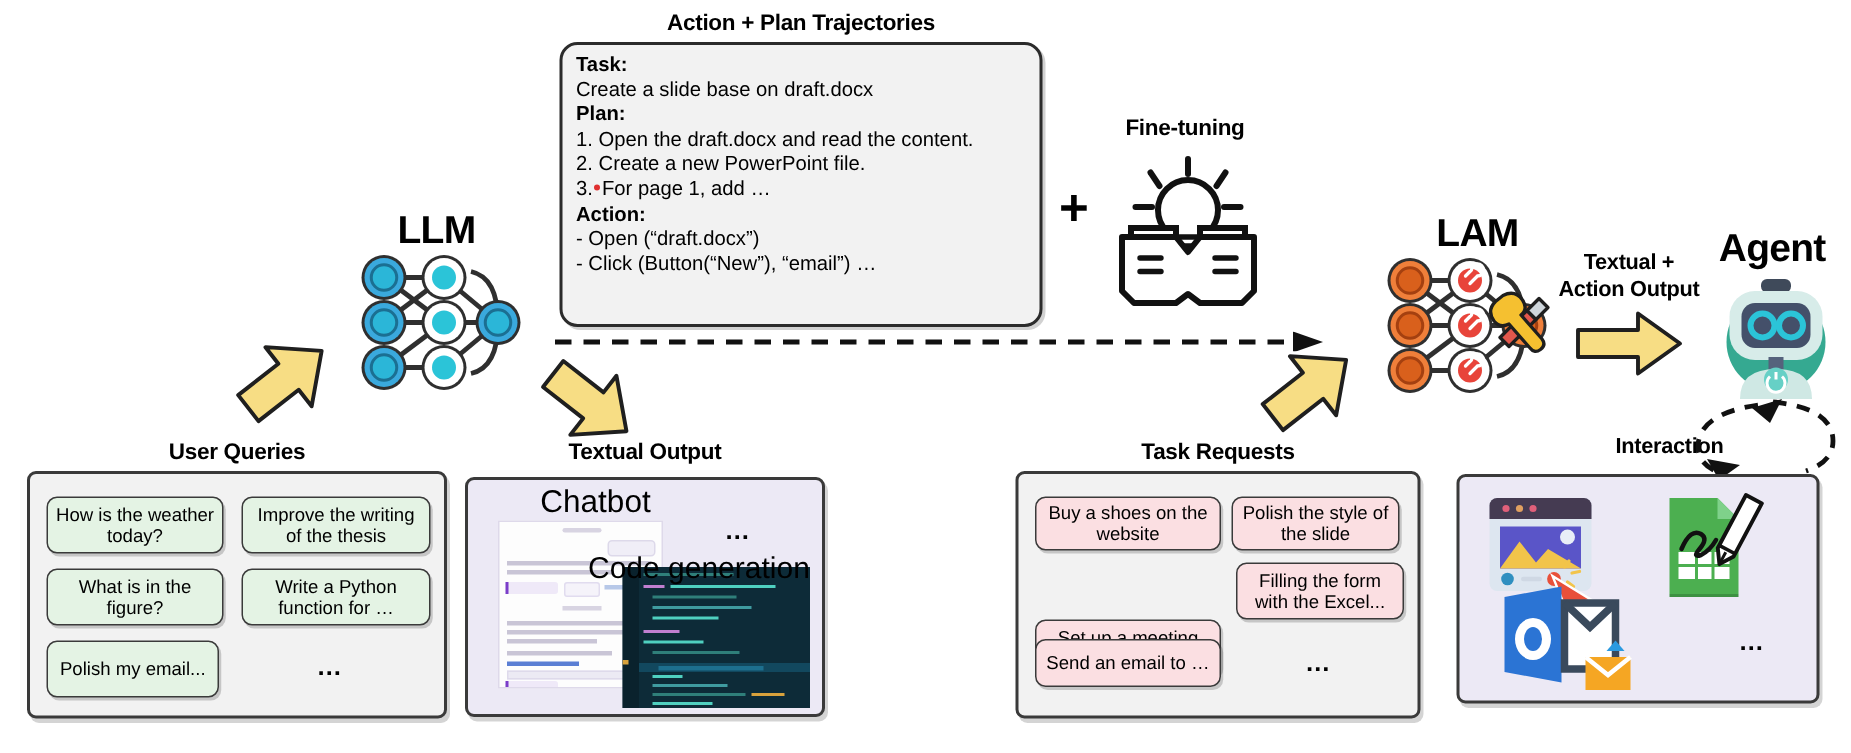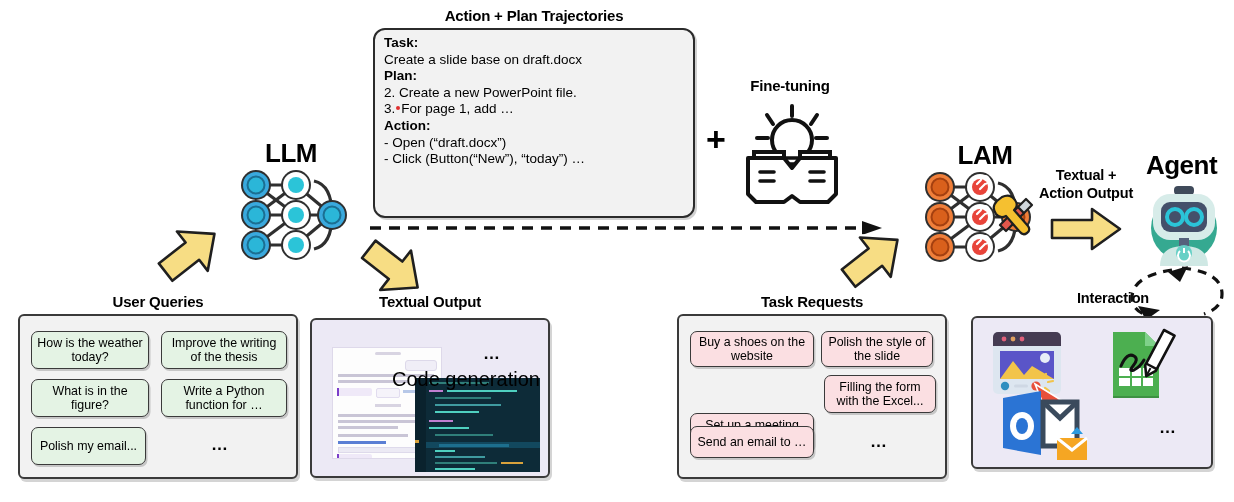--- a/index.html
+++ b/index.html
@@ -33,25 +33,26 @@
 </style>
 </head>
 <body>
 
 <div class="abs ttl" style="left:373px;top:8px;width:322px;">Action + Plan Trajectories</div>
 
 <div class="abs" id="traj-card">
   <div class="ln b">Task:</div>
   <div class="ln">Create a slide base on draft.docx</div>
   <div class="ln b">Plan:</div>
+  <div class="ln">1. Open the draft.docx and read the content.</div>
   <div class="ln">2. Create a new PowerPoint file.</div>
   <div class="ln">3.<span class="reddot"></span>For page 1, add …</div>
   <div class="ln b">Action:</div>
   <div class="ln">- Open (“draft.docx”)</div>
-  <div class="ln">- Click (Button(“New”), “today”) …</div>
+  <div class="ln">- Click (Button(“New”), “email”) …</div>
 </div>
 
 <svg class="abs" id="main-dash" viewBox="0 0 512 14">
   <line x1="0" y1="7" x2="494" y2="7" stroke="#111" stroke-width="3.4" stroke-dasharray="11 8"></line>
   <polygon points="492,0 512,7 492,14" fill="#111"></polygon>
 </svg>
 
 <div class="abs" style="left:706px;top:122px;font-size:34px;font-weight:bold;line-height:1;">+</div>
 
 <div class="abs ttl" style="left:730px;top:78px;width:120px;">Fine-tuning</div>
@@ -270,20 +271,21 @@
     <div class="abs" style="left:11px;top:64px;width:114px;height:6px;background:#12485e;"></div>
     <div class="abs" style="left:24px;top:65.5px;width:70px;height:3px;background:#1d6f8e;"></div>
     <div class="abs" style="left:20px;top:72px;width:20px;height:2.1px;background:#4fd0c0;"></div>
     <div class="abs" style="left:20px;top:78px;width:50px;height:2.1px;background:#3f9ba0;"></div>
     <div class="abs" style="left:20px;top:84px;width:62px;height:2.1px;background:#2f7f7a;"></div>
     <div class="abs" style="left:86px;top:84px;width:22px;height:2.1px;background:#d8a23c;"></div>
     <div class="abs" style="left:20px;top:90px;width:40px;height:2.1px;background:#4fd0c0;"></div>
     <div class="abs" style="left:0;top:62px;width:4px;height:3px;background:#d8a23c;"></div>
   </div>
 
+  <div class="abs" style="left:20px;top:3px;width:130px;font-size:21px;text-align:center;">Chatbot</div>
   <div class="abs" style="left:80px;top:48px;width:160px;font-size:20px;text-align:left;">Code generation</div>
   <div class="abs dots" style="left:155px;top:24px;width:50px;">…</div>
 </div>
 
 <div class="abs ttl" style="left:677px;top:294px;width:270px;">Task Requests</div>
 
 <div class="abs panel" style="left:677px;top:314px;width:270px;height:165px;background:#f2f2f2;">
   <div class="chip pink abs" style="left:11px;top:15px;width:124px;height:36px;">Buy a shoes on the website</div>
   <div class="chip pink abs" style="left:142px;top:15px;width:112px;height:36px;">Polish the style of the slide</div>
   <div class="chip pink abs" style="left:11px;top:59px;width:124px;height:38px;margin-top:38px;">Set up a meeting with …</div>

